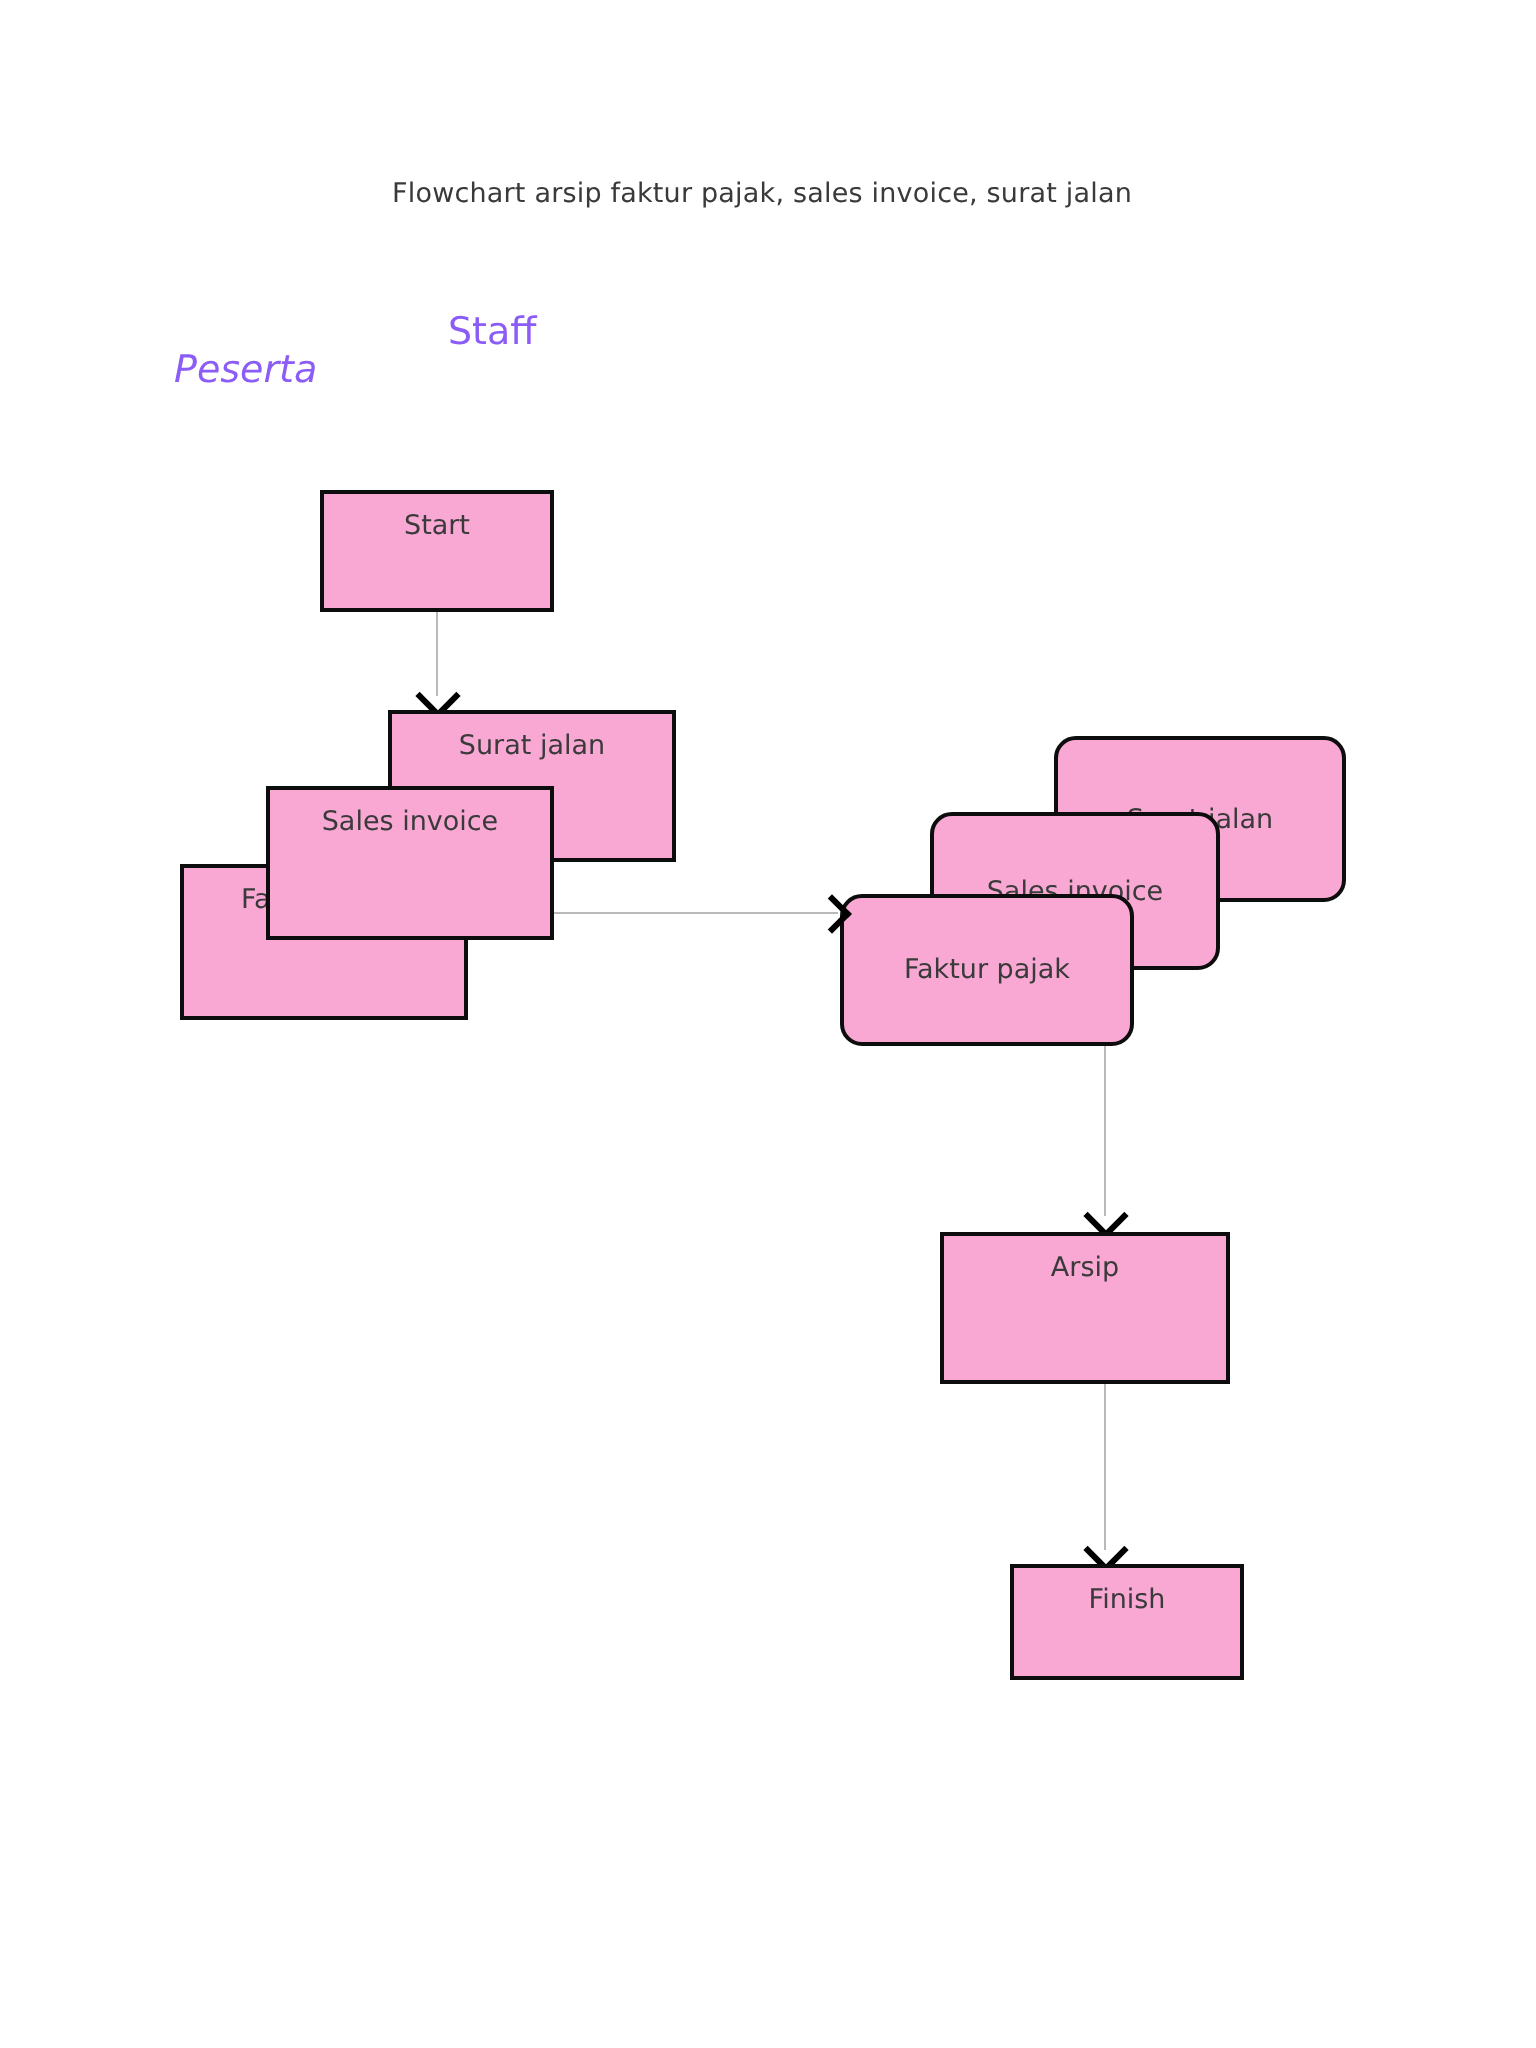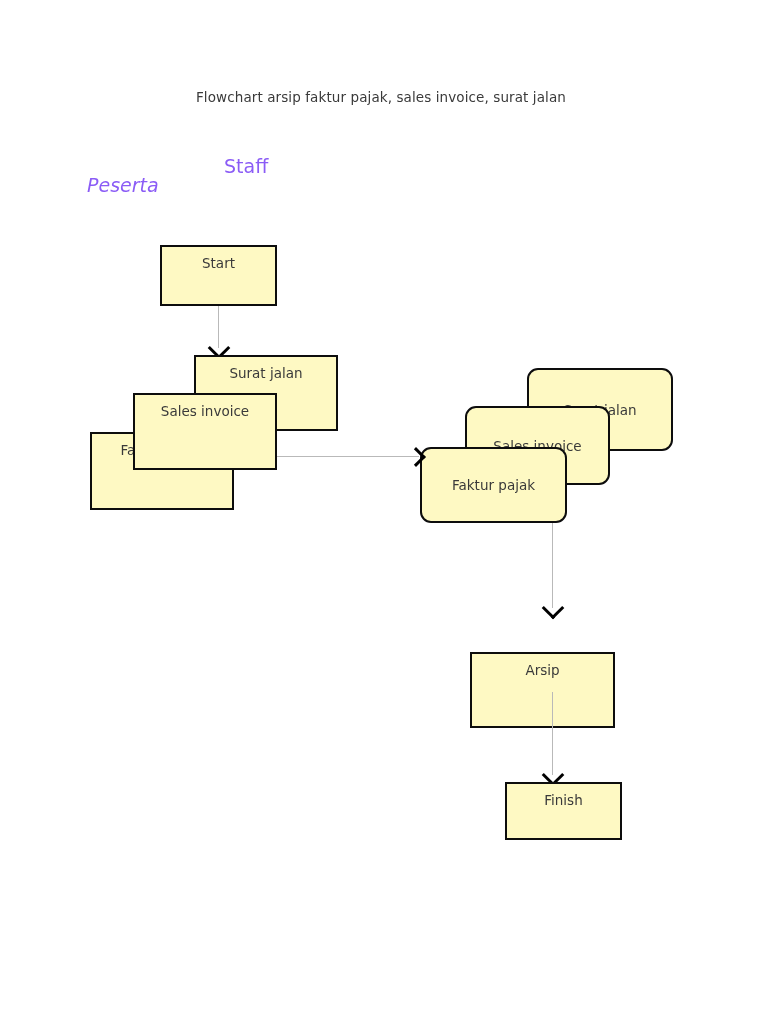--- a/index.html
+++ b/index.html
@@ -39,21 +39,21 @@
     color: #8b5cf6;
     white-space: nowrap;
   }
   .lane-staff   { left: 224px; top: 155px; }
   .lane-peserta { left: 87px;  top: 174px; font-style: italic; }
 
   
   .node {
     position: absolute;
     box-sizing: border-box;
-    background: #fef9c3;
+    background: #f9a8d4;
     border: 2.5px solid #0d0d0d;
     font-size: 13.5px;
     color: #3a3a3a;
     text-align: center;
     white-space: nowrap;
   }
   .node.sharp { border-radius: 0; }
   .node.round { border-radius: 11px; }
 
   
@@ -140,21 +140,21 @@
     <span class="lbl">Sales invoice</span>
   </div>
 
   <div class="node round mid-text" style="left:420px; top:447px; width:147px; height:76px; z-index:3;">
     <span class="lbl">Faktur pajak</span>
   </div>
 
   <div class="conn-v" style="left:552px; top:523px; height:85px;"></div>
   <div class="arrow-down" style="left:545px; top:600px;"></div>
 
-  <div class="node sharp top-text" style="left:470px; top:616px; width:145px; height:76px;margin-top:36px;">
+  <div class="node sharp top-text" style="left:470px; top:616px; width:145px; height:76px;">
     <span class="lbl">Arsip</span>
   </div>
 
   <div class="conn-v" style="left:552px; top:692px; height:83px;"></div>
   <div class="arrow-down" style="left:545px; top:767px;"></div>
 
   <div class="node sharp top-text" style="left:505px; top:782px; width:117px; height:58px;">
     <span class="lbl">Finish</span>
   </div>
 

